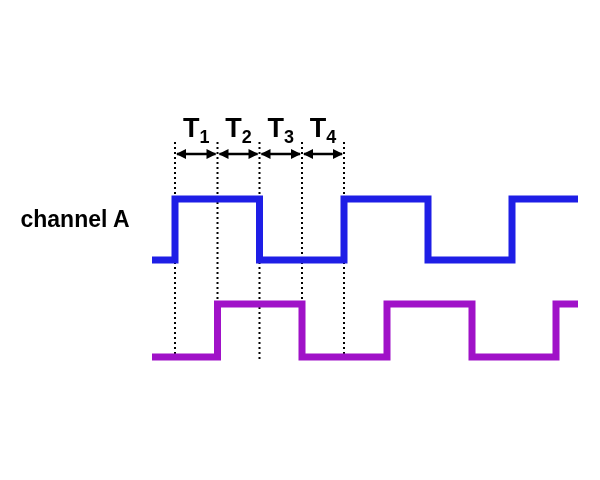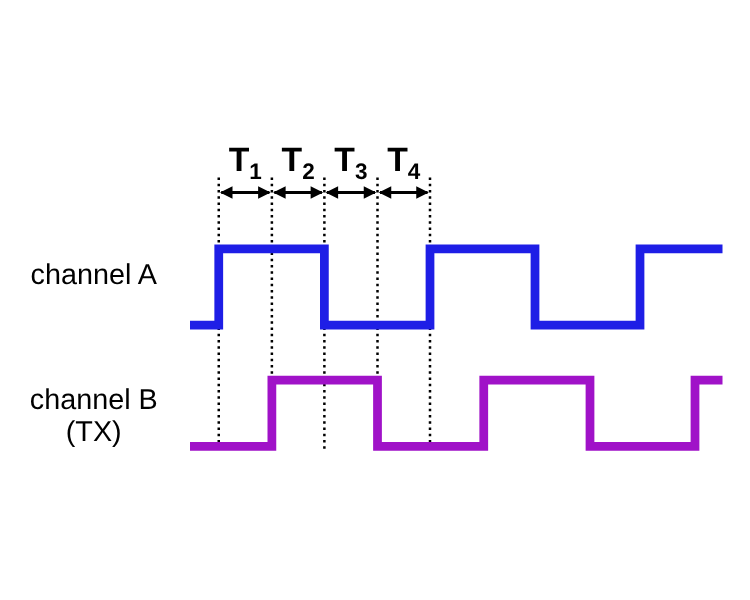--- a/index.html
+++ b/index.html
@@ -9,44 +9,40 @@
     width: 600px;
     height: 480px;
     background: #ffffff;
     overflow: hidden;
   }
   .channel-label {
     position: absolute;
     left: 0;
     width: 150px;
     text-align: center;
-    font-weight: normal;
+    font-weight: bold;
     font-size: 23px;
     line-height: 26px;
     color: #000000;
     letter-spacing: 0px;
   }
   #label-a { top: 206px; }
   #label-b { top: 306px; }
   .channel-label .sub { display: block; }
   #timing-svg { position: absolute; left: 0; top: 0; }
 </style>
 </head>
 <body>
 
 <div id="canvas">
 
   <div id="label-a" class="channel-label">
     <span>channel A</span>
   </div>
 
-  <div id="label-b" class="channel-label">
-    <span>channel B</span>
-    <span class="sub">(TX)</span>
-  </div>
 
   <svg id="timing-svg" width="600" height="480" viewBox="0 0 600 480">
       <line x1="175" y1="142" x2="175" y2="362" stroke="#000000" stroke-width="2" stroke-dasharray="2 3"></line>
       <line x1="217.5" y1="142" x2="217.5" y2="362" stroke="#000000" stroke-width="2" stroke-dasharray="2 3"></line>
       <line x1="259.5" y1="142" x2="259.5" y2="362" stroke="#000000" stroke-width="2" stroke-dasharray="2 3"></line>
       <line x1="302" y1="142" x2="302" y2="362" stroke="#000000" stroke-width="2" stroke-dasharray="2 3"></line>
       <line x1="344" y1="142" x2="344" y2="362" stroke="#000000" stroke-width="2" stroke-dasharray="2 3"></line>
       <line x1="177" y1="154" x2="215.5" y2="154" stroke="#000000" stroke-width="2.5"></line>
       <polygon points="176,154 186,149 186,159" fill="#000000"></polygon>
       <polygon points="216.5,154 206.5,149 206.5,159" fill="#000000"></polygon>

